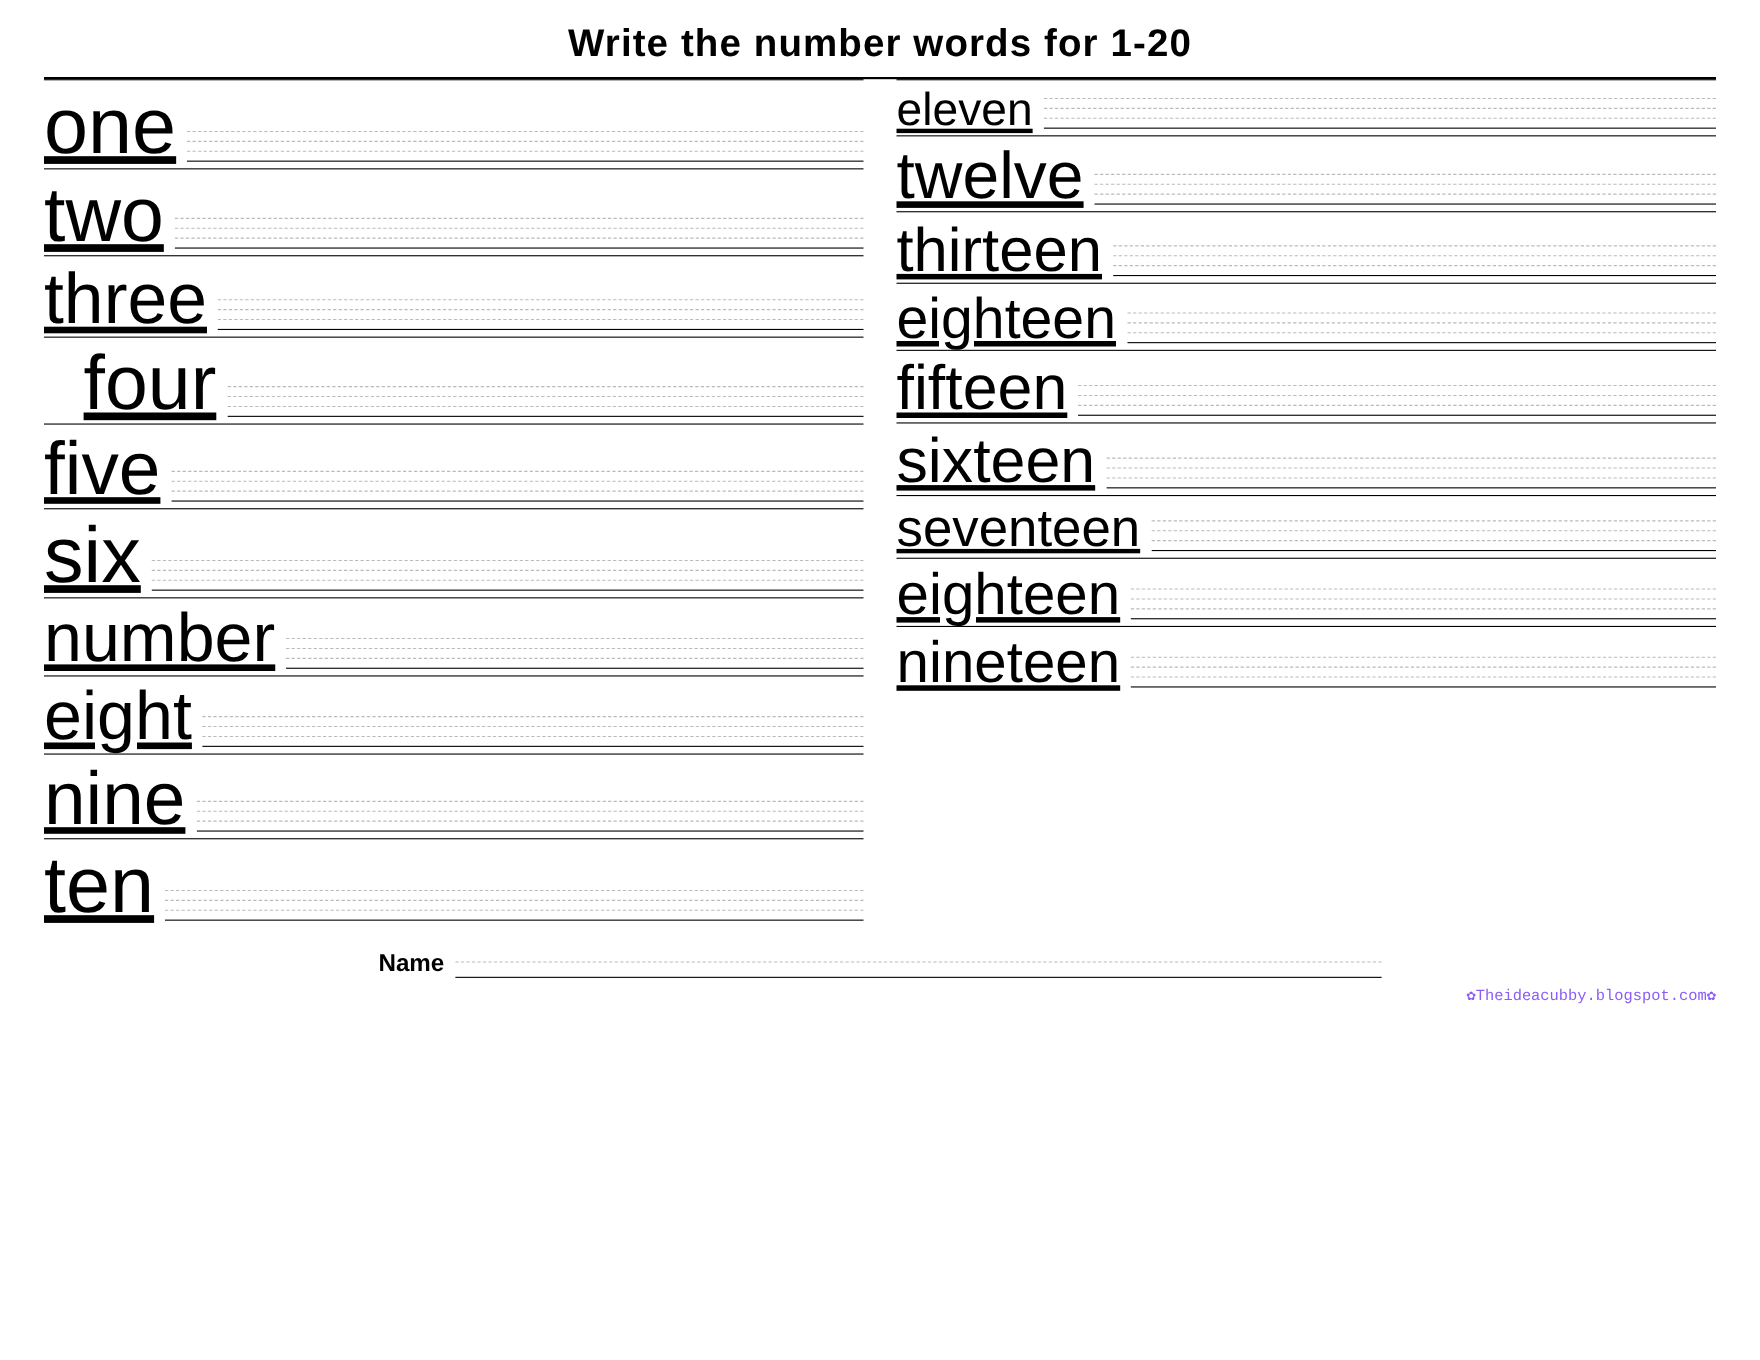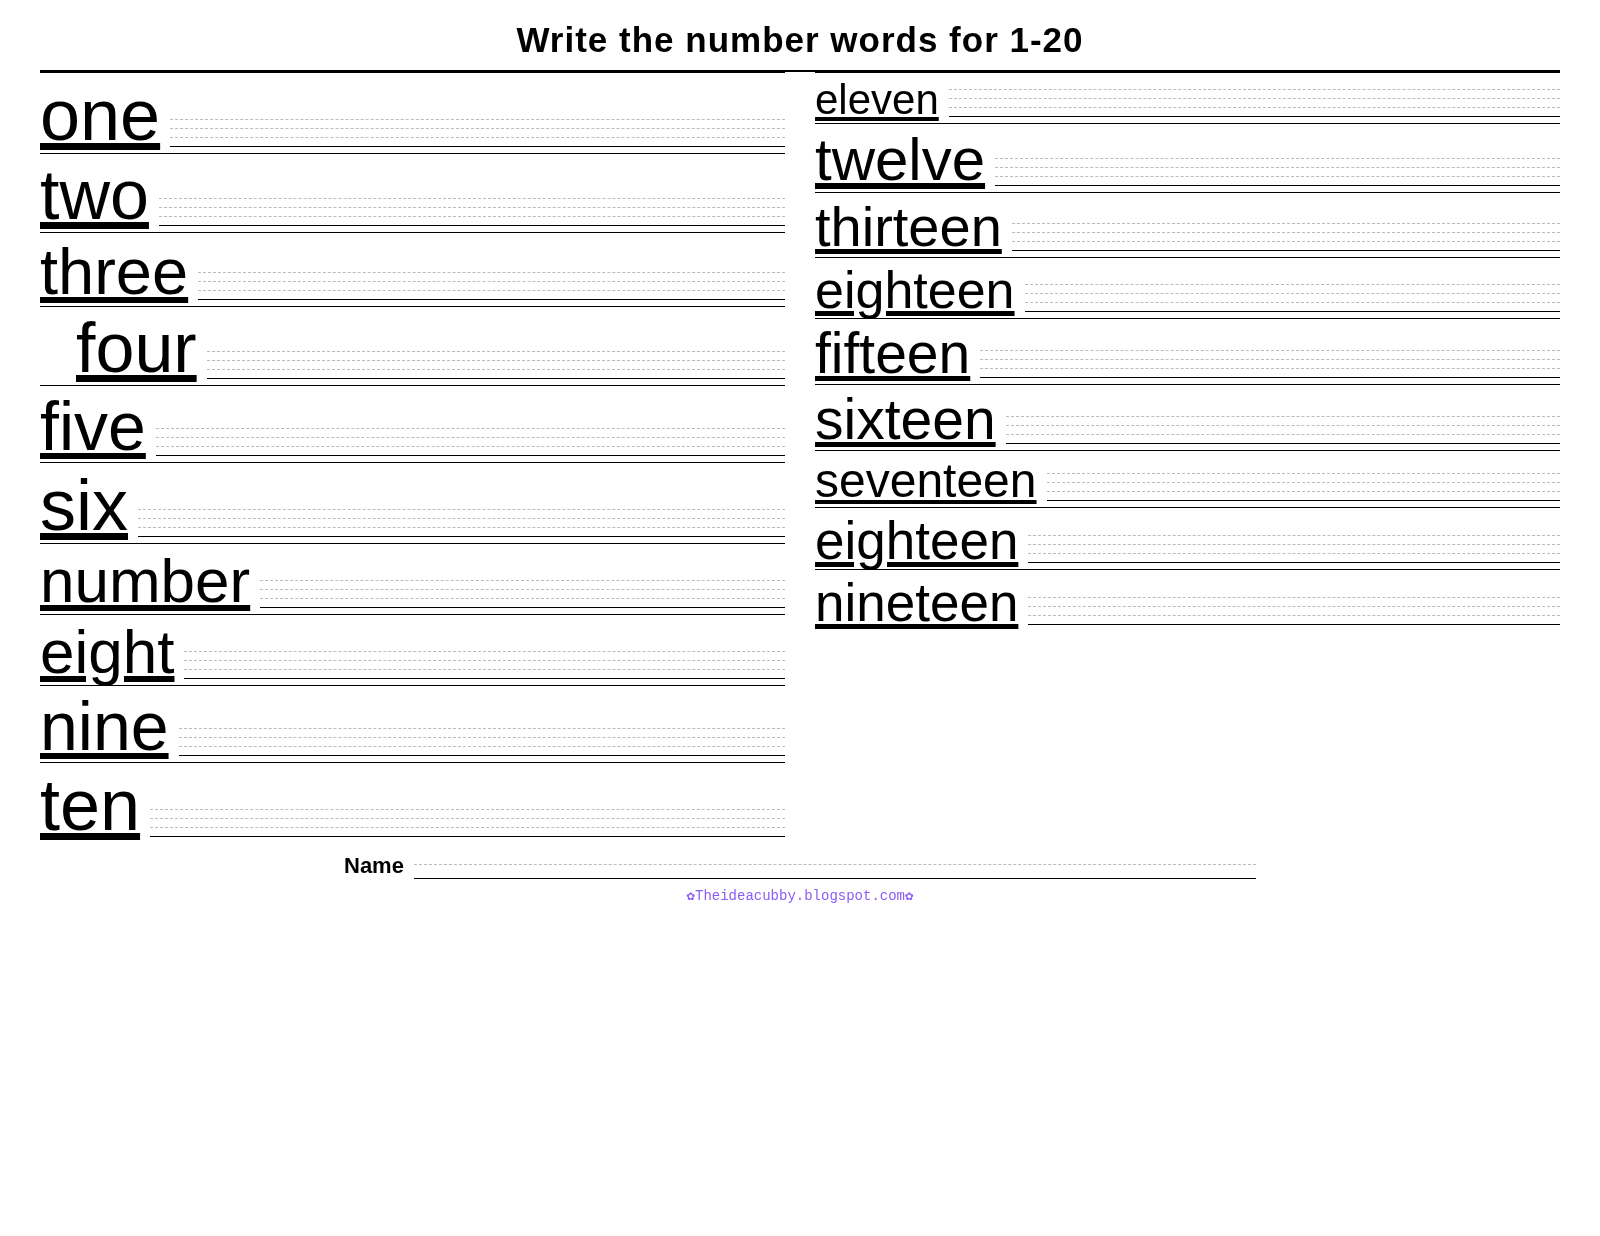--- a/index.html
+++ b/index.html
@@ -24,24 +24,24 @@
     }
 
     .top-line {
       width: 100%;
       border-top: 2px solid #000;
       margin-bottom: 0;
     }
 
     .footer {
       width: 100%;
-      margin-top: 10px;
-      display: flex;
-      flex-direction: column;
-      align-items: center;
+      margin-top: 20px;
+      display: flex;
+      flex-direction: column;
+      align-items: flex-end;
     }
 
     .name-row {
       display: flex;
       flex-direction: row;
       align-items: flex-end;
       width: 60%;
       margin: 0 auto;
     }
 

